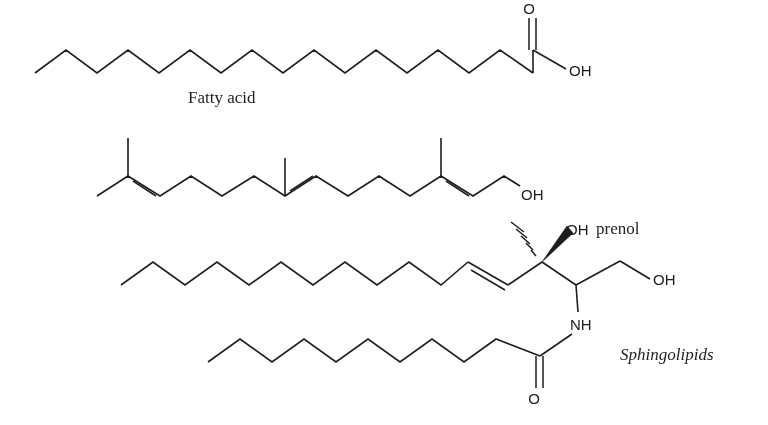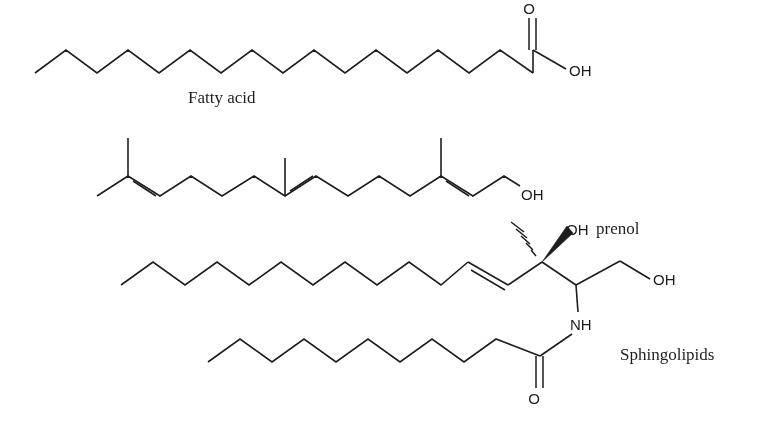--- a/index.html
+++ b/index.html
@@ -124,16 +124,16 @@
       <path class="bond-inner" d="M543,356 L543,388"></path>
       <text class="atom-label" text-anchor="middle" y="404" x="534">O</text>
     </g>
 
   </svg>
 
   <div class="caption" style="left:188px; top:89px;">Fatty acid</div>
 
   <div class="caption" style="left:596px; top:180px;margin-top:40px;">prenol</div>
 
-  <div class="caption" style="left:620px; top:346px;">Sphingolipids</div>
+  <div class="caption" style="left:620px; top:346px;font-style:italic;">Sphingolipids</div>
 
 
 </div>
 
 </body></html>

